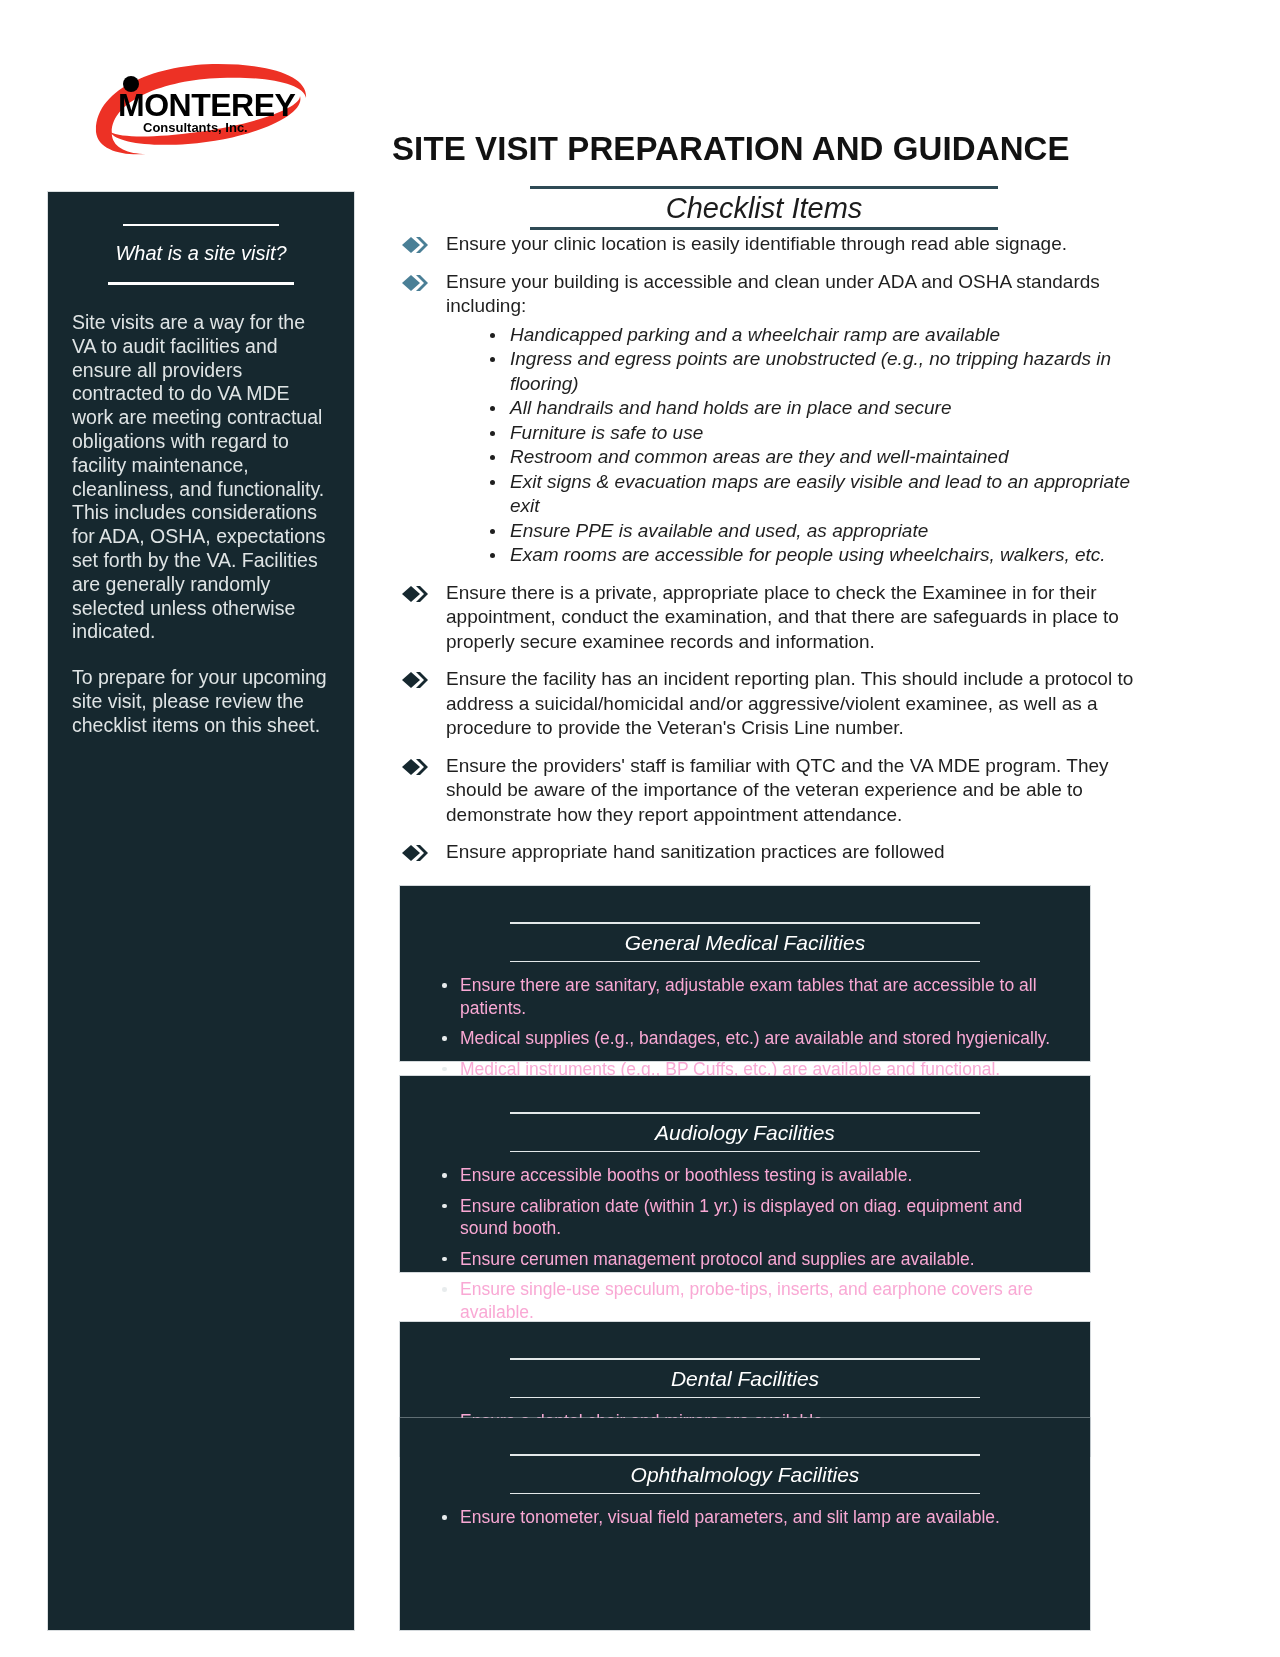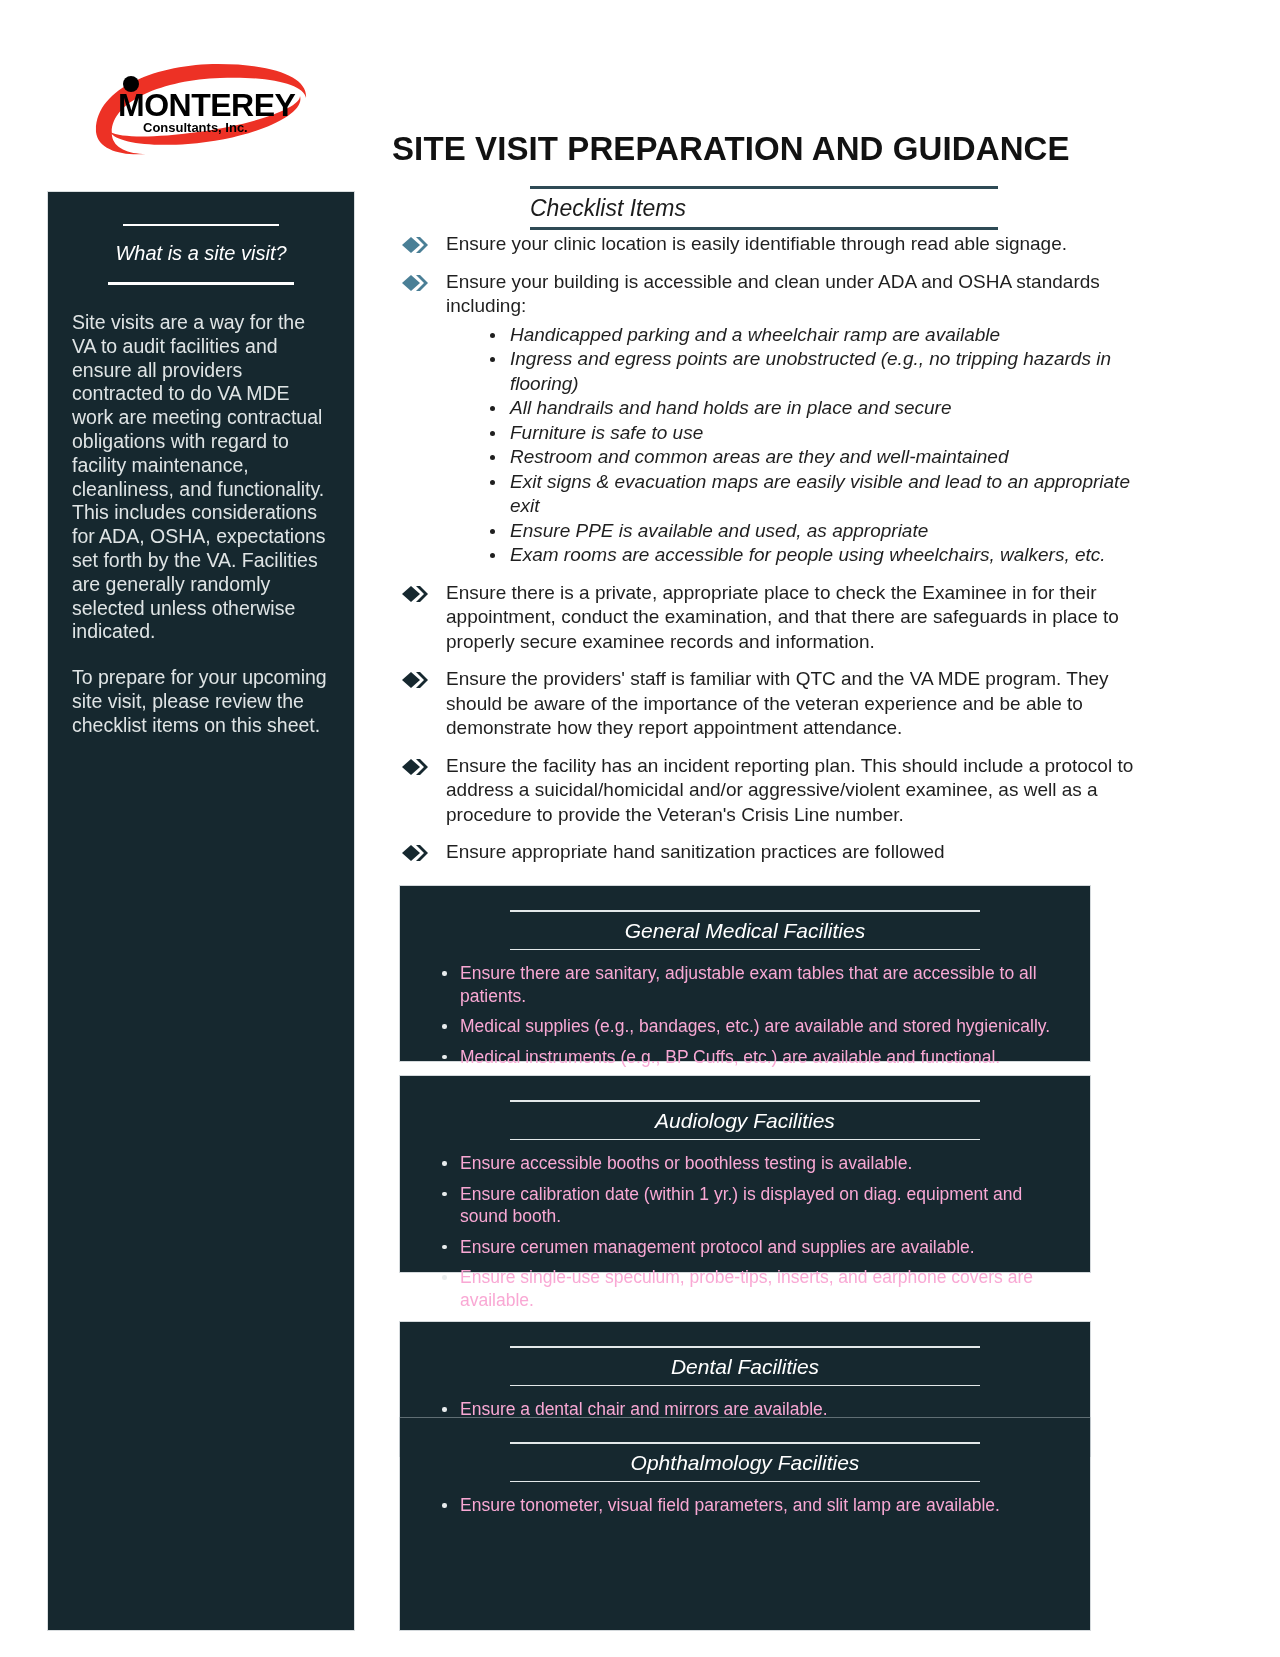--- a/index.html
+++ b/index.html
@@ -90,22 +90,23 @@
     top: 186px;
     width: 468px;
   }
   .ch-rule {
     width: 100%;
     height: 3px;
     background: #2e4a55;
   }
   .ch-title {
     font-style: italic;
-    font-size: 23px;
+    font-size: 29px;
     line-height: 34px;
+    text-align: center;
     color: #1c1c1c;
     padding: 2px 0 2px 0;
   }
 
   
   .checklist {
     position: absolute;
     left: 400px;
     top: 232px;
     width: 740px;
@@ -157,21 +158,21 @@
     position: absolute;
     left: 400px;
     width: 690px;
     background: #16282f;
     box-sizing: border-box;
     padding: 18px 0 16px 0;
     box-shadow: 0 0 0 1px rgba(170,180,185,0.5);
   }
   .panel-head {
     width: 470px;
-    margin: 6px auto 0 auto;
+    margin: 18px auto 0 auto;
   }
   .panel-rule {
     width: 100%;
     height: 1.6px;
     background: #e3e8e9;
   }
   .panel-title {
     font-style: italic;
     font-size: 21px;
     line-height: 31px;
@@ -265,28 +266,28 @@
           <path d="M11 2 L20 10 L11 18 L2 10 Z" fill="#16282f"></path>
           <path d="M20 2 L28 10 L20 18 L16 18 L24 10 L16 2 Z" fill="#16282f"></path>
         </svg></span>
       <div class="ck-text">Ensure there is a private, appropriate place to check the Examinee in for their appointment, conduct the examination, and that there are safeguards in place to properly secure examinee records and information.</div>
     </div>
     <div class="ck-item">
       <span class="ck-marker"><svg viewBox="0 0 34 20" width="34" height="20">
           <path d="M11 2 L20 10 L11 18 L2 10 Z" fill="#16282f"></path>
           <path d="M20 2 L28 10 L20 18 L16 18 L24 10 L16 2 Z" fill="#16282f"></path>
         </svg></span>
-      <div class="ck-text">Ensure the providers' staff is familiar with QTC and the VA MDE program. They should be aware of the importance of the veteran experience and be able to demonstrate how they report appointment attendance.</div>
+      <div class="ck-text">Ensure the facility has an incident reporting plan. This should include a protocol to address a suicidal/homicidal and/or aggressive/violent examinee, as well as a procedure to provide the Veteran's Crisis Line number.</div>
     </div>
     <div class="ck-item">
       <span class="ck-marker"><svg viewBox="0 0 34 20" width="34" height="20">
           <path d="M11 2 L20 10 L11 18 L2 10 Z" fill="#16282f"></path>
           <path d="M20 2 L28 10 L20 18 L16 18 L24 10 L16 2 Z" fill="#16282f"></path>
         </svg></span>
-      <div class="ck-text">Ensure the facility has an incident reporting plan. This should include a protocol to address a suicidal/homicidal and/or aggressive/violent examinee, as well as a procedure to provide the Veteran's Crisis Line number.</div>
+      <div class="ck-text">Ensure the providers' staff is familiar with QTC and the VA MDE program. They should be aware of the importance of the veteran experience and be able to demonstrate how they report appointment attendance.</div>
     </div>
     <div class="ck-item">
       <span class="ck-marker"><svg viewBox="0 0 34 20" width="34" height="20">
           <path d="M11 2 L20 10 L11 18 L2 10 Z" fill="#16282f"></path>
           <path d="M20 2 L28 10 L20 18 L16 18 L24 10 L16 2 Z" fill="#16282f"></path>
         </svg></span>
       <div class="ck-text">Ensure appropriate hand sanitization practices are followed</div>
     </div>
   </div>
 

